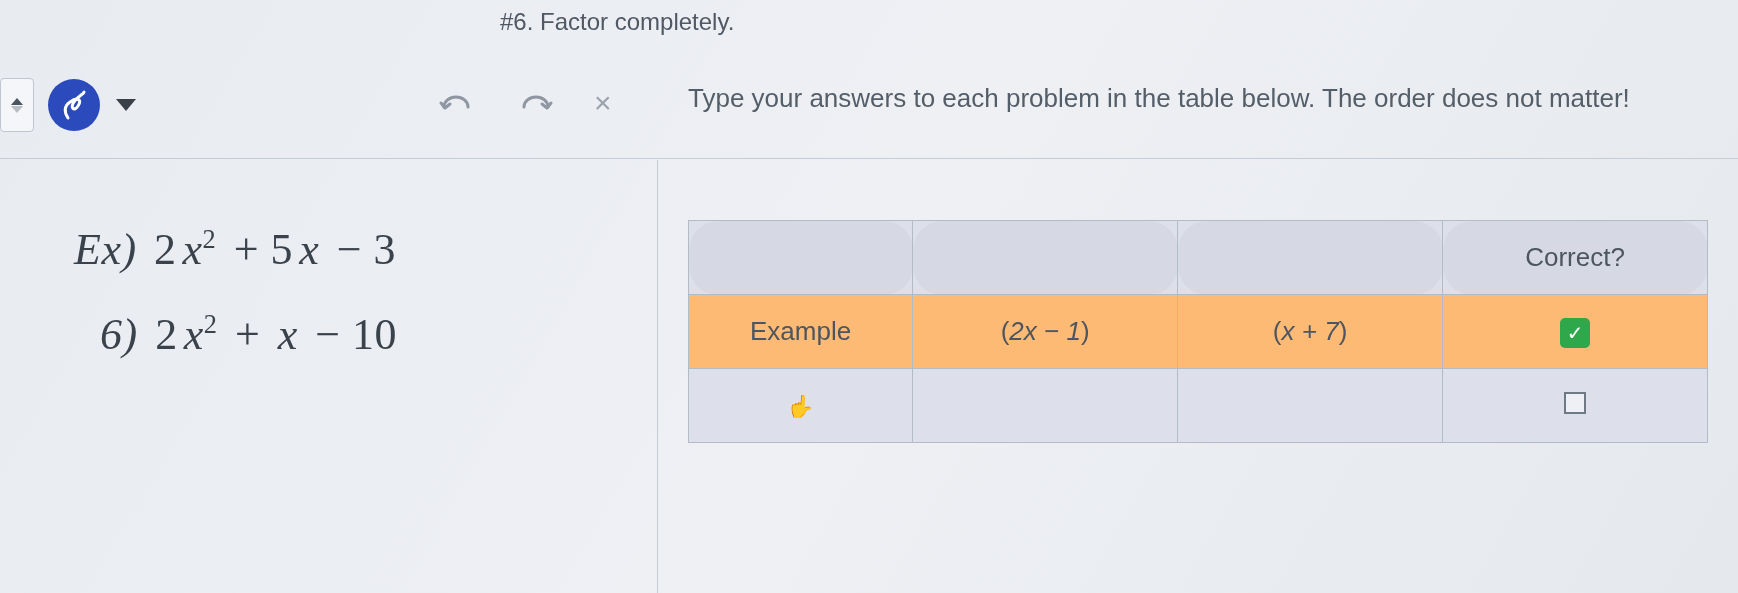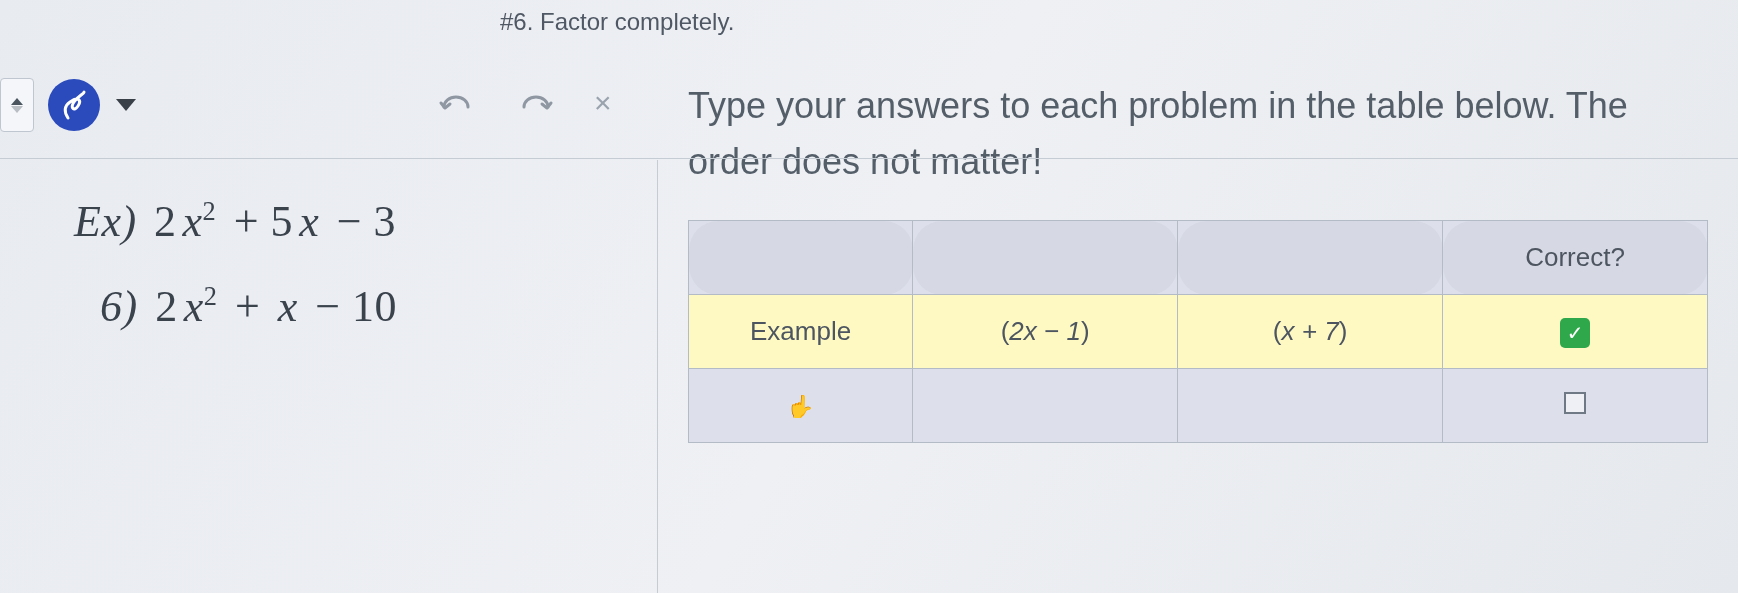--- a/index.html
+++ b/index.html
@@ -80,40 +80,40 @@
     font-size: 30px;
     color: #9aa2ad;
     font-weight: 300;
     line-height: 1;
   }
   .instructions {
     position: absolute;
     top: 78px;
     left: 688px;
     right: 20px;
-    font-size: 36px;
+    font-size: 26px;
     color: #545e69;
     line-height: 1.55;
   }
   .divider {
     position: absolute;
     top: 158px;
     left: 0;
     right: 0;
     height: 1px;
     background: #c6ccd4;
   }
   .work-panel {
     position: absolute;
     top: 160px;
     left: 0;
     width: 658px;
     height: 433px;
     border-right: 1px solid #c6ccd4;
-    padding: 36px 0 0 74px;
+    padding: 64px 0 0 74px;
   }
   .math-line {
     font-family: "Georgia", "Times New Roman", serif;
     font-size: 44px;
     color: #3a424c;
     margin-bottom: 34px;
     font-style: italic;
     letter-spacing: .5px;
   }
   .math-line .label { font-style: italic; }
@@ -132,21 +132,21 @@
   }
   .answer-table th, .answer-table td {
     border: 1px solid #b3bbc6;
     height: 74px;
     text-align: center;
     font-size: 26px;
     color: #4c5560;
     font-weight: 400;
   }
   .answer-table th { background: #d6d9e4; border-radius: 29px; }
-  .answer-table .row-alt td { background: #fef9c3; }
+  .answer-table .row-alt td { background: #fdba74; }
   .answer-table td.mathcell { font-family: Liberation Sans, sans-serif; font-style: italic; }
   .answer-table td.mathcell .p { font-style: normal; }
   .check-badge {
     display: inline-flex;
     width: 30px; height: 30px;
     background: #2fa84b;
     border-radius: 5px;
     align-items: center;
     justify-content: center;
     color: #fff;

